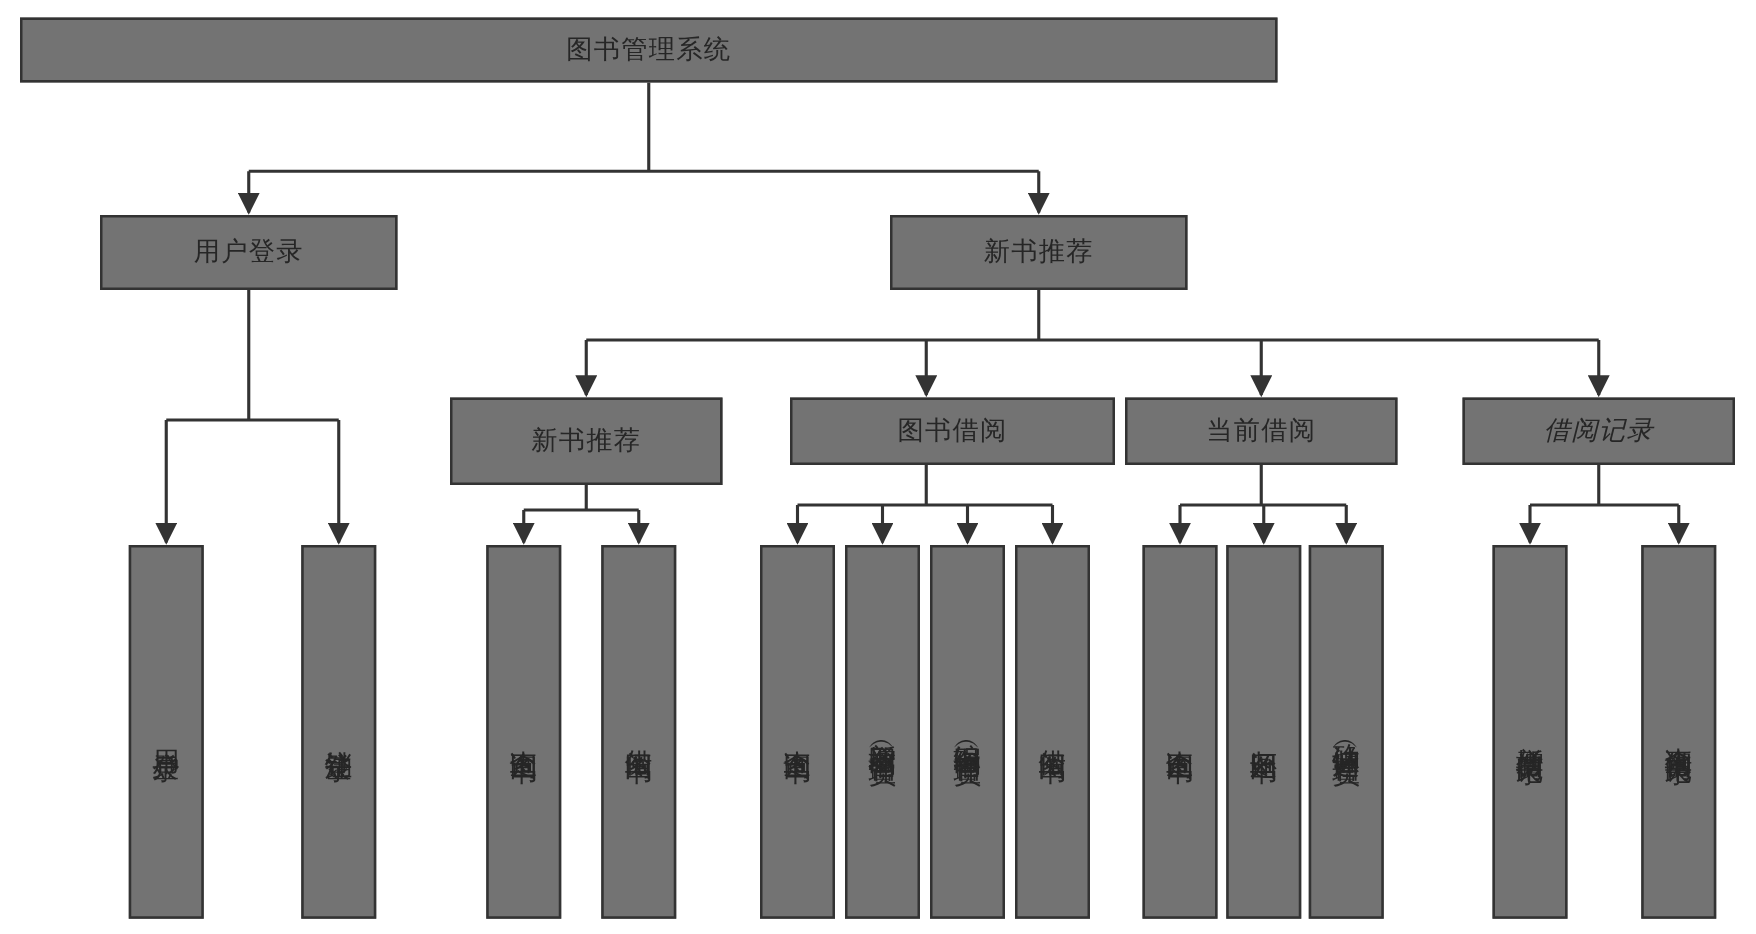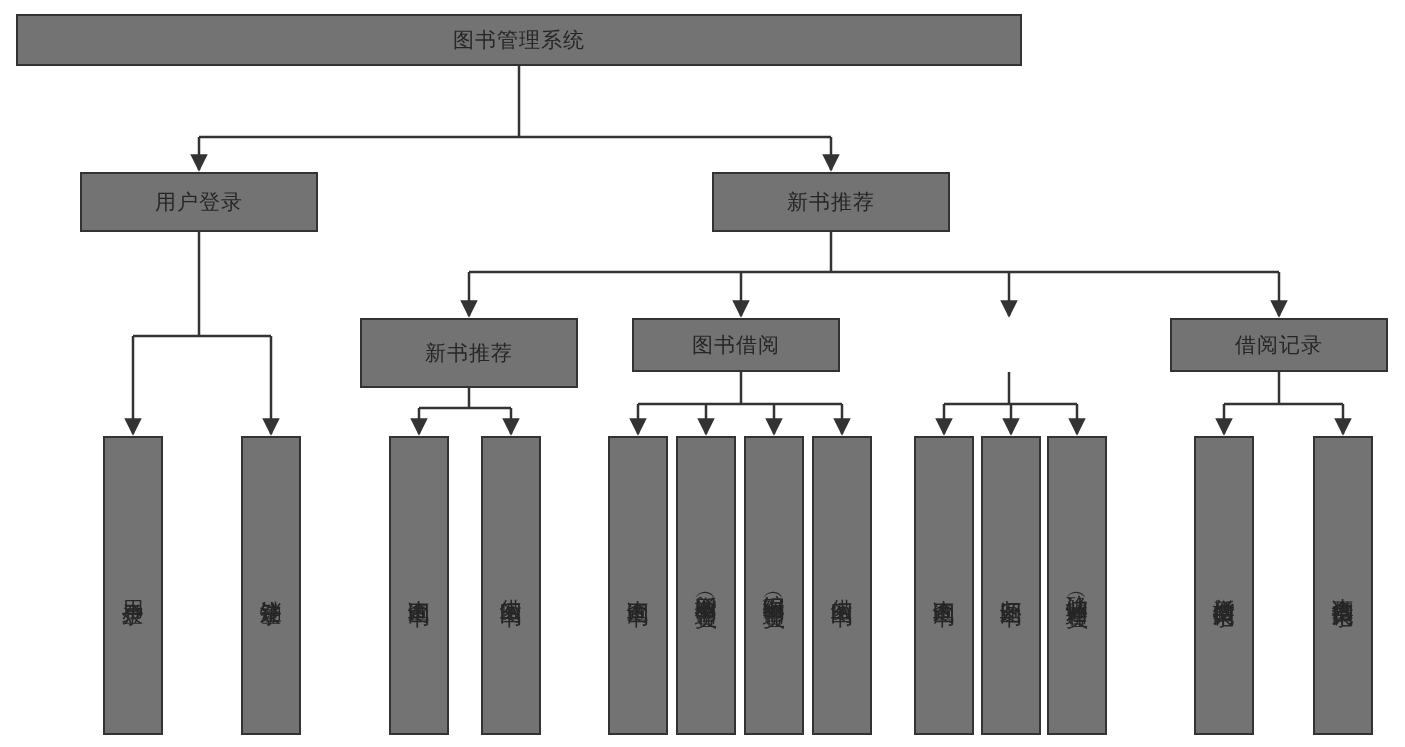--- a/index.html
+++ b/index.html
@@ -127,24 +127,27 @@
   <div class="node horiz" style="left:80px; top:172px; width:238px; height:60px;">
     <span>用户登录</span>
   </div>
   <div class="node horiz" style="left:712px; top:172px; width:238px; height:60px;">
     <span>新书推荐</span>
   </div>
 
   <div class="node horiz" style="left:360px; top:318px; width:218px; height:70px;">
     <span>新书推荐</span>
   </div>
-  <div class="node horiz" style="left:632px; top:318px; width:208px; height:54px;">
+  <div class="node horiz" style="left:632px; top:318px; width:260px; height:54px;">
     <span>图书借阅</span>
   </div>
-  <div class="node horiz" style="left:1170px; top:318px; width:218px; height:54px;">
+  <div class="node horiz" style="left:900px; top:318px; width:218px; height:54px;">
+    <span>当前借阅</span>
+  </div>
+  <div class="node horiz" style="left:1170px; top:318px; width:218px; height:54px;font-style:italic;">
     <span>借阅记录</span>
   </div>
 
   <div class="node vert" style="left:103px; top:436px; width:60px; height:299px;">
     <span class="vlabel">用户登录</span>
   </div>
   <div class="node vert" style="left:241px; top:436px; width:60px; height:299px;">
     <span class="vlabel">注销登录</span>
   </div>
 

